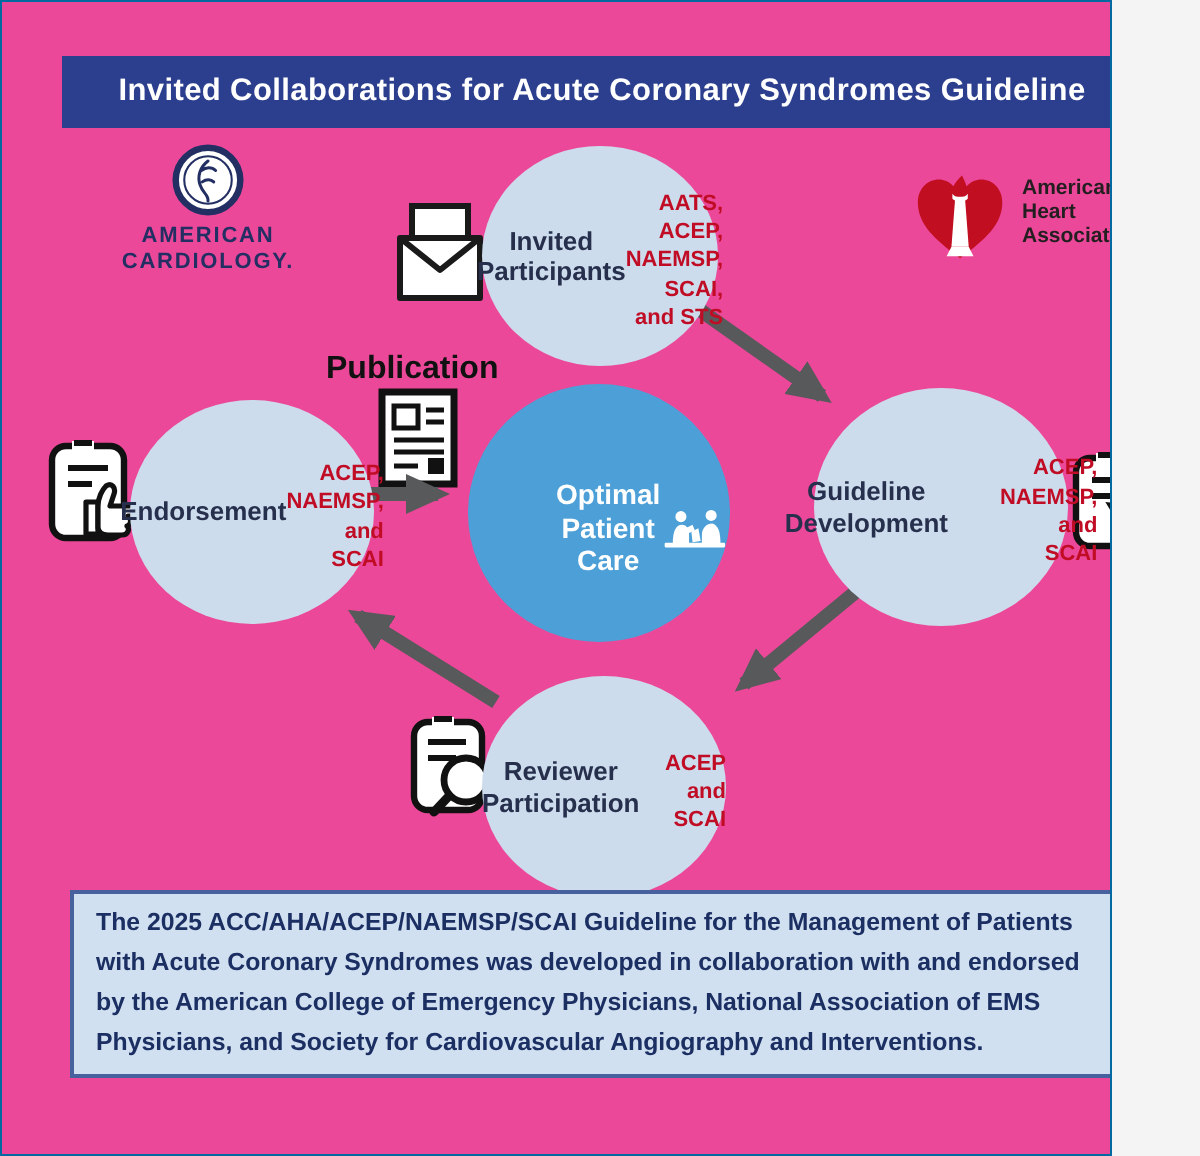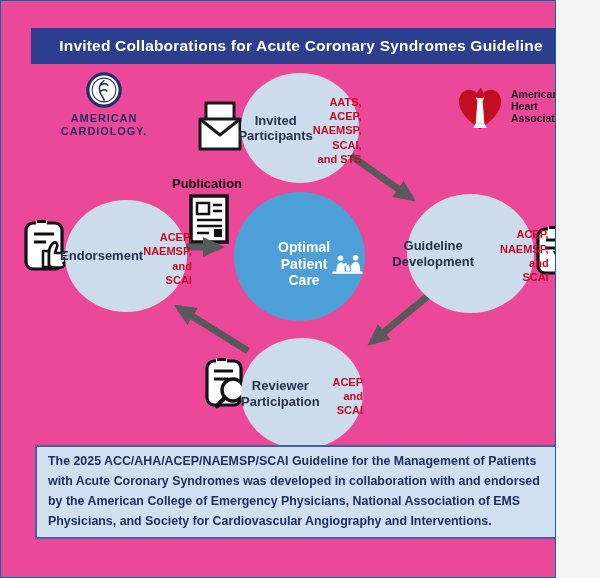--- a/index.html
+++ b/index.html
@@ -17,21 +17,21 @@
         align-items:center;justify-content:center;text-align:center;}
   .node .title{font-size:13px;font-weight:bold;color:#26304d;line-height:1.18;white-space:pre-line;}
   .node .members{font-size:11px;font-weight:bold;color:#c00d25;line-height:1.3;margin-top:5px;white-space:pre-line;text-align:right;}
   .node-invited{left:240px;top:72px;width:118px;height:110px;}
   .node-endorsement{left:64px;top:199px;width:122px;height:112px;}
   .node-guideline{left:406px;top:193px;width:127px;height:119px;gap:26px;}
   .node-reviewer{left:240px;top:337px;width:122px;height:111px;}
   .node-center{left:233px;top:191px;width:131px;height:129px;background:#4d9fd7;justify-content:flex-start;padding-top:15px;box-sizing:border-box;}
   .node-center .title{color:#ffffff;font-size:14px;margin-left:44px;}
   
-  .pub-label{position:absolute;left:162px;top:175px;width:88px;text-align:center;font-size:13px;font-weight:bold;color:#111111;}
+  .pub-label{position:absolute;left:162px;top:175px;width:88px;font-size:16px;font-weight:bold;color:#111111;}
   .icon{position:absolute;}
   .i-envelope{left:196px;top:99px;}
   .i-newspaper{left:188px;top:193px;}
   .i-thumbs{left:22px;top:216px;}
   .i-pencil{left:534px;top:224px;}
   .i-magnifier{left:203px;top:356px;}
   .arrows{position:absolute;left:0;top:0;pointer-events:none;}
   
   .footer-box{position:absolute;left:34px;top:444px;width:532px;height:94px;background:#d0e0f0;border:2px solid #47609e;
               box-sizing:border-box;display:flex;align-items:center;justify-content:center;}

